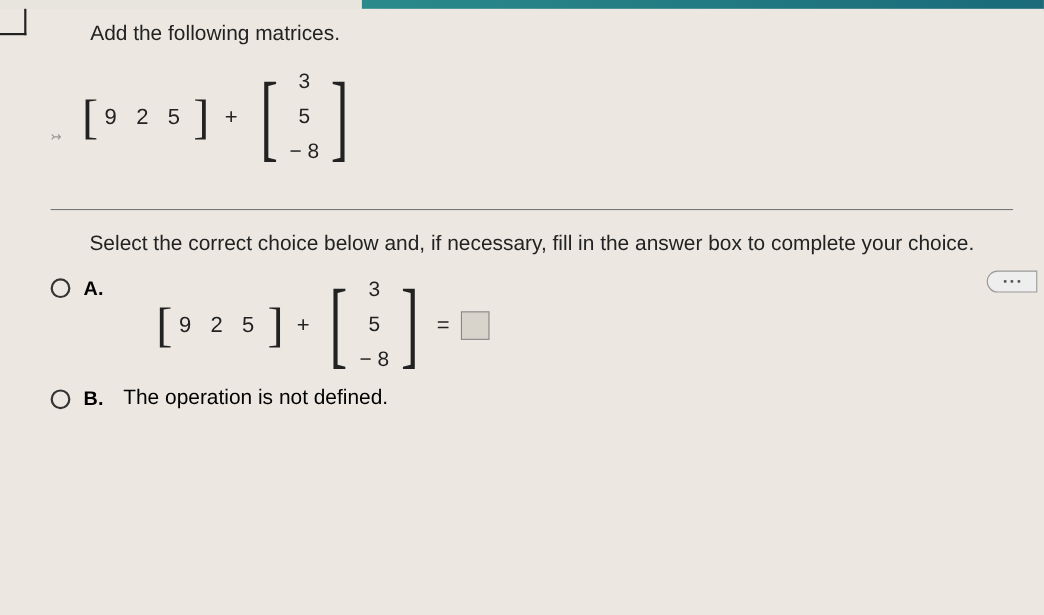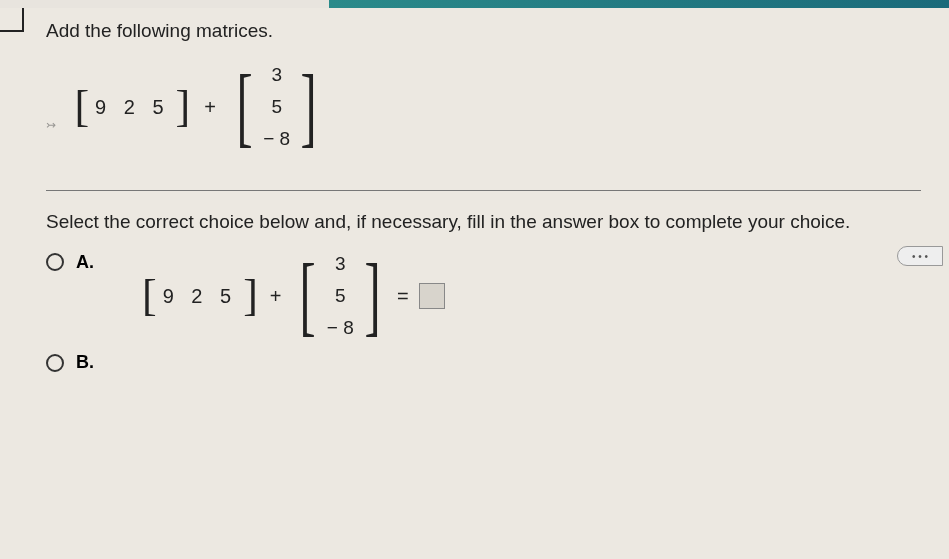--- a/index.html
+++ b/index.html
@@ -23,21 +23,21 @@
     background: #ece8e1;
     padding: 12px 28px 28px 46px;
   }
   .left-stub {
     position: absolute;
     left: 0; top: 0;
     width: 24px; height: 24px;
     border-right: 2px solid #222;
     border-bottom: 2px solid #222;
   }
-  .q-title { font-size: 19px; color: #222; margin-bottom: 18px; }
+  .q-title { font-size: 19px; color: #222; margin-bottom: 18px; margin-left: 36px; }
   .arrow-stub {
     display: inline-block;
     width: 18px; height: 10px;
     vertical-align: middle;
     margin-right: 6px;
     opacity: .55;
   }
   .arrow-stub::before {
     content: "↣";
     font-size: 12px;
@@ -88,21 +88,21 @@
     right: 6px;
     top: 238px;
     width: 46px; height: 20px;
     border: 1px solid #999;
     border-radius: 10px 0 0 10px;
     background: #eee;
     display: flex; align-items: center; justify-content: center;
     gap: 4px;
     font-size: 10px; color: #555;
   }
-  .instr { font-size: 19px; color: #222; margin: 20px 0 18px 0; }
+  .instr { font-size: 19px; color: #222; margin: 20px 0 18px 0; text-align: center; }
   .choice-row {
     display: flex; align-items: flex-start;
     gap: 12px; margin: 6px 0 4px 0;
   }
   .radio {
     width: 18px; height: 18px;
     border: 2px solid #333;
     border-radius: 50%;
     margin-top: 2px;
     flex: 0 0 18px;
@@ -199,14 +199,15 @@
         <span class="eq-sign">=</span>
         <span class="ans-box"></span>
       </div>
     </div>
   </div>
 
 
   <div class="choice-b-row">
     <button class="radio"></button>
     <span class="choice-label">B.</span>
+    <span class="choice-b-text">The operation is not defined.</span>
   </div>
 </div>
 
 </body></html>

